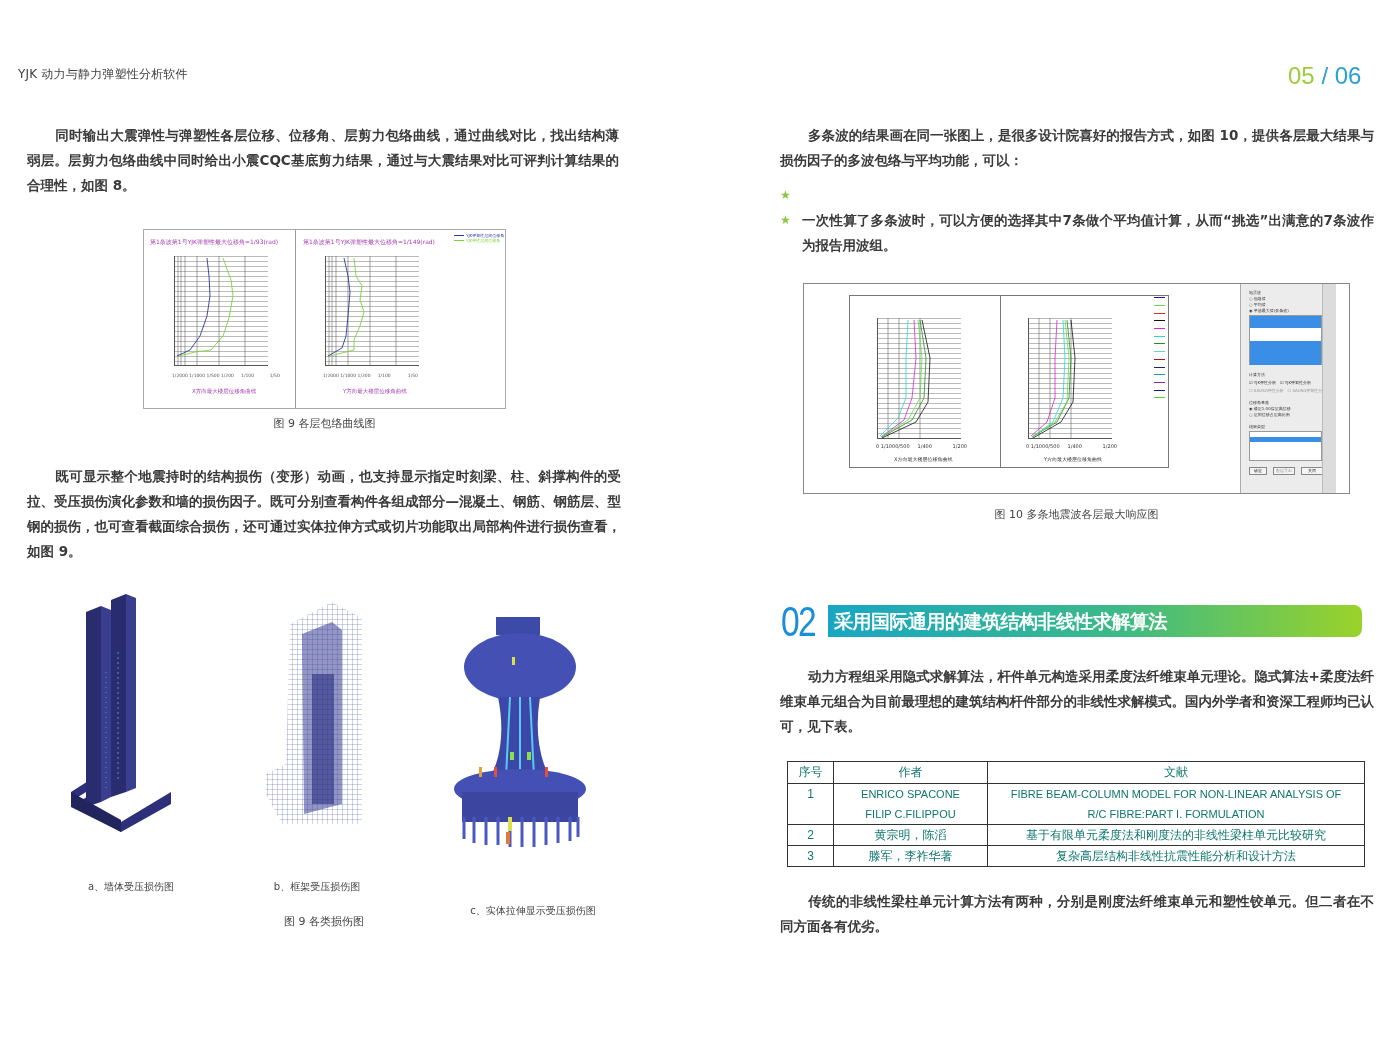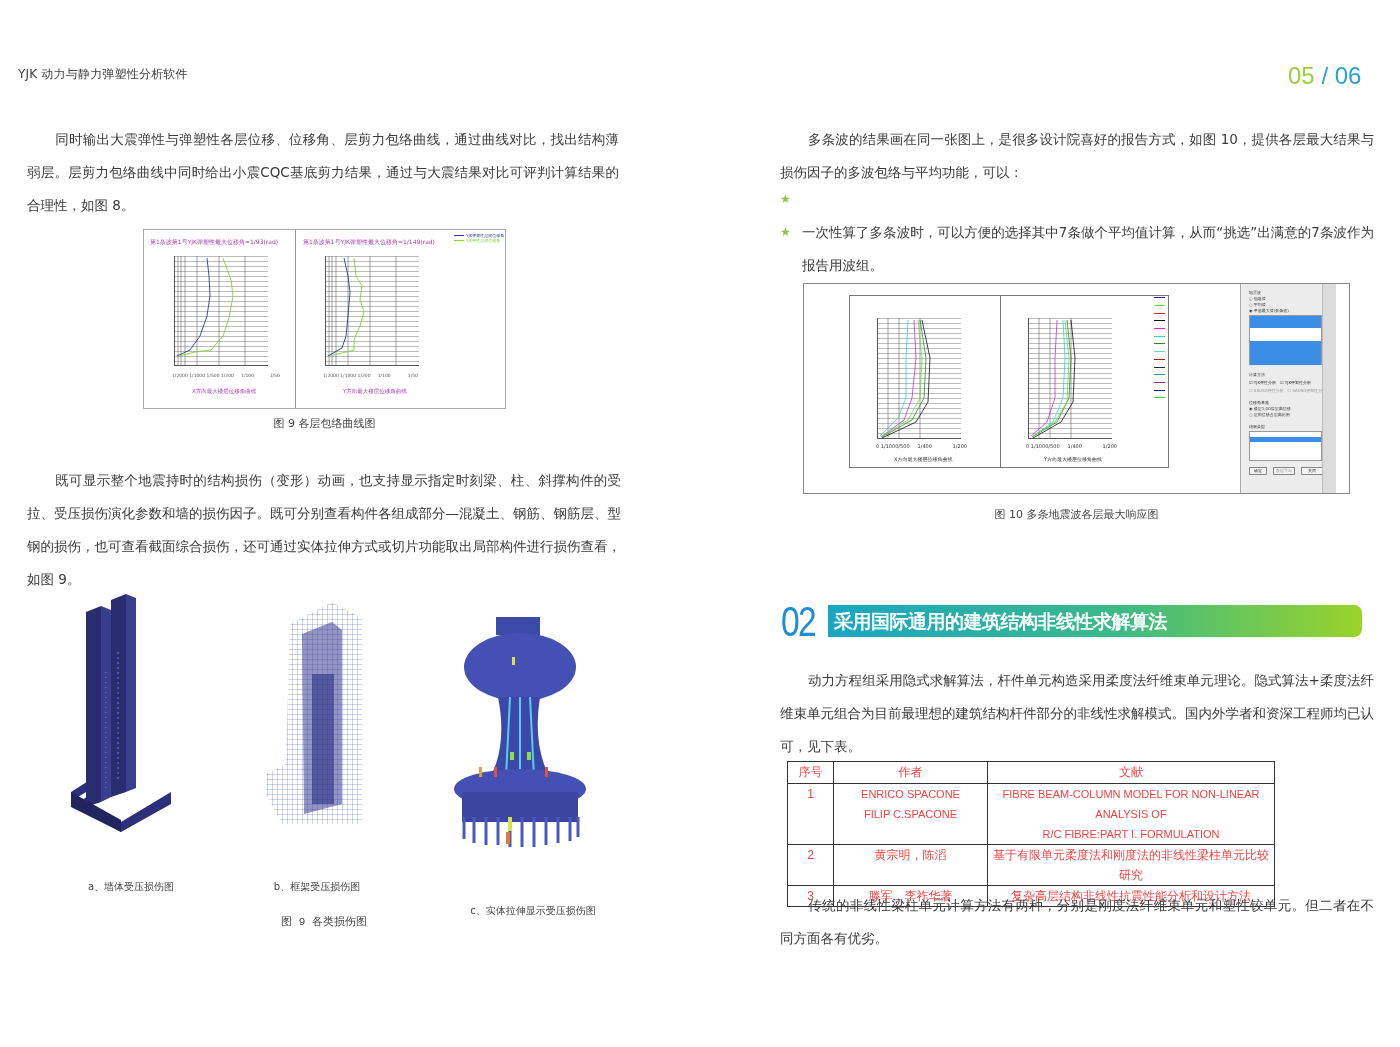--- a/index.html
+++ b/index.html
@@ -4,21 +4,21 @@
 <style>
   * { box-sizing: border-box; margin: 0; padding: 0; }
   html, body { width: 1400px; height: 1047px; background: #ffffff; overflow: hidden; }
   body { position: relative; font-family: "DejaVu Sans", "Liberation Sans", sans-serif; color: #333; }
   .abs { position: absolute; }
   .header-left { left: 18px; top: 66px; font-size: 12px; color: #404040; letter-spacing: 0.2px; }
   .page-num { left: 1288px; top: 62px; font-size: 24px; font-family: "Liberation Sans", sans-serif; }
   .page-num .cur { color: #9ccc3a; }
   .page-num .sep { color: #2aa0d4; }
   .page-num .tot { color: #2aa0d4; }
-  .para { font-size: 13.5px; line-height: 33px; color: #3a3a3a; text-align: justify; }
+  .para { font-size: 13.5px; line-height: 25px; color: #3a3a3a; text-align: justify; font-weight: bold; }
   .para .indent { display: inline-block; width: 28px; }
   .caption { font-size: 11px; color: #444; text-align: center; }
   .subcap { font-size: 10px; color: #444; text-align: center; }
 
   
   .fig8 { left: 143px; top: 229px; width: 363px; height: 180px; border: 1px solid #aaa; background: #fff; }
   .fig8 .panel { position: absolute; top: 0; height: 178px; border-right: 1px solid #999; }
   .fig8 .ptitle { position: absolute; top: 8px; left: 6px; font-size: 6px; color: #a43ab0; white-space: nowrap; }
   .fig8 .plot { position: absolute; top: 26px; border-left: 1px solid #555; border-bottom: 1px solid #555;
     background-image: repeating-linear-gradient(to bottom, #bbb 0 1px, transparent 1px 5px); }
@@ -42,21 +42,21 @@
   .dlg-list .sel { background: #3a8ee6; height: 6px; }
   .dlg-btn { position: absolute; height: 8px; border: 1px solid #888; background: #f4f4f4; font-size: 4px; text-align: center; line-height: 6px; }
 
   
   .sec-num { left: 781px; top: 598px; font-size: 42px; color: #1a8fd8; font-family: "Liberation Sans", sans-serif; line-height: 48px; letter-spacing: -2px; transform: scaleX(0.8); transform-origin: left; }
   .sec-bar { left: 828px; top: 605px; width: 534px; height: 32px; border-radius: 0 8px 8px 0;
     background: linear-gradient(to right, #18a6c4 0%, #3cba86 55%, #9bd22a 100%); }
   .sec-title { position: absolute; left: 6px; top: 4px; font-size: 19px; color: #ffffff; font-weight: bold; letter-spacing: -0.5px; white-space: nowrap; }
 
   
-  .ref-table { left: 787px; top: 761px; width: 488px; border-collapse: collapse; font-size: 12px; color: #ef4444; }
+  .ref-table { left: 787px; top: 761px; width: 578px; border-collapse: collapse; font-size: 12px; color: #0f766e; }
   .ref-table th, .ref-table td { border: 1px solid #333; text-align: center; font-weight: normal; padding: 0 4px; }
   .ref-table th { height: 22px; }
   .ref-table td { height: 20px; font-family: "Liberation Sans", sans-serif; }
   .ref-table tbody tr td { vertical-align: top; line-height: 20px; }
 
   
   .bld { position: absolute; }
   .bullet { display: flex; }
   .star { color: #8cc63f; width: 22px; font-size: 12px; }
 </style>
@@ -180,21 +180,21 @@
     <rect x="93" y="150" width="3" height="10" fill="#e05040"></rect>
     <rect x="58" y="135" width="4" height="8" fill="#8ae04a"></rect>
     <rect x="75" y="135" width="4" height="8" fill="#8ae04a"></rect>
     <rect x="60" y="40" width="3" height="8" fill="#d8e04a"></rect>
   </svg>
 </div>
 
 <div class="abs subcap" style="left:66px; top:880px; width:130px;">a、墙体受压损伤图</div>
 <div class="abs subcap" style="left:252px; top:880px; width:130px;">b、框架受压损伤图</div>
 <div class="abs subcap" style="left:448px; top:880px; width:170px;margin-top:24px;">c、实体拉伸显示受压损伤图</div>
-<div class="abs caption" style="left:244px; top:914px; width:160px;font-family:Liberation Mono, monospace;">图 9 各类损伤图</div>
+<div class="abs caption" style="left:244px; top:914px; width:160px;">图 9 各类损伤图</div>
 
 <div class="abs para" style="left:780px; top:123px; width:594px;">
   <span class="indent"></span><span>多条波的结果画在同一张图上，是很多设计院喜好的报告方式，如图 10，提供各层最大结果与损伤因子的多波包络与平均功能，可以：</span>
 </div>
 <div class="abs para" style="left:780px; top:183px; width:594px;">
   <div class="bullet">
     <span class="star">★</span>
   </div>
   <div class="bullet">
     <span class="star">★</span>
@@ -323,21 +323,21 @@
       <th style="width:46px;">序号</th>
       <th style="width:154px;">作者</th>
       <th>文献</th>
     </tr>
   </thead>
   <tbody>
     <tr>
       <td>1</td>
       <td style="font-size:11px;">
           <div>ENRICO SPACONE</div>
-          <div>FILIP C.SPACONE</div>
+          <div>FILIP C.FILIPPOU</div>
         </td>
       <td style="font-size:11px;">
           <div>FIBRE BEAM-COLUMN MODEL FOR NON-LINEAR ANALYSIS OF</div>
           <div>R/C FIBRE:PART I. FORMULATION</div>
         </td>
     </tr>
     <tr>
       <td>2</td>
       <td style="font-family:'DejaVu Serif',serif;">黄宗明，陈滔</td>
       <td style="font-family:'DejaVu Serif',serif;">基于有限单元柔度法和刚度法的非线性梁柱单元比较研究</td>

